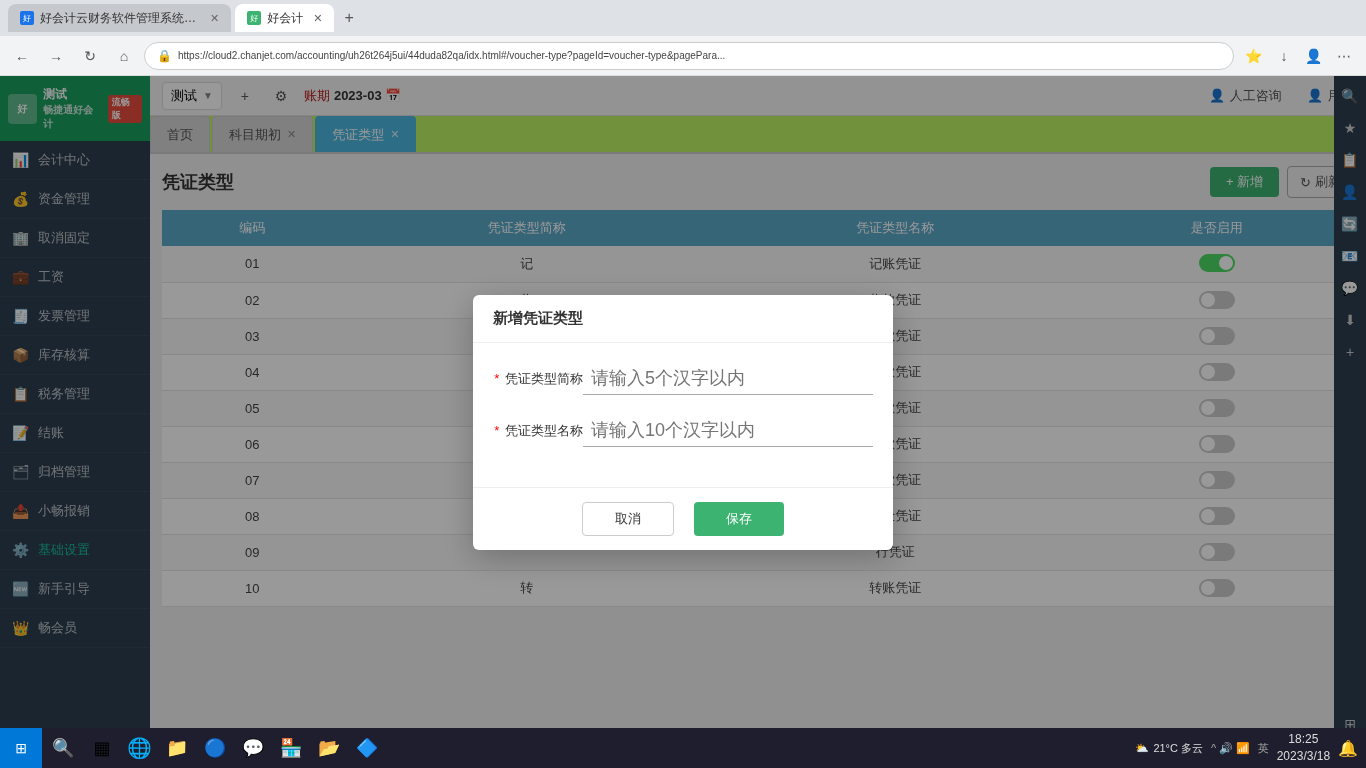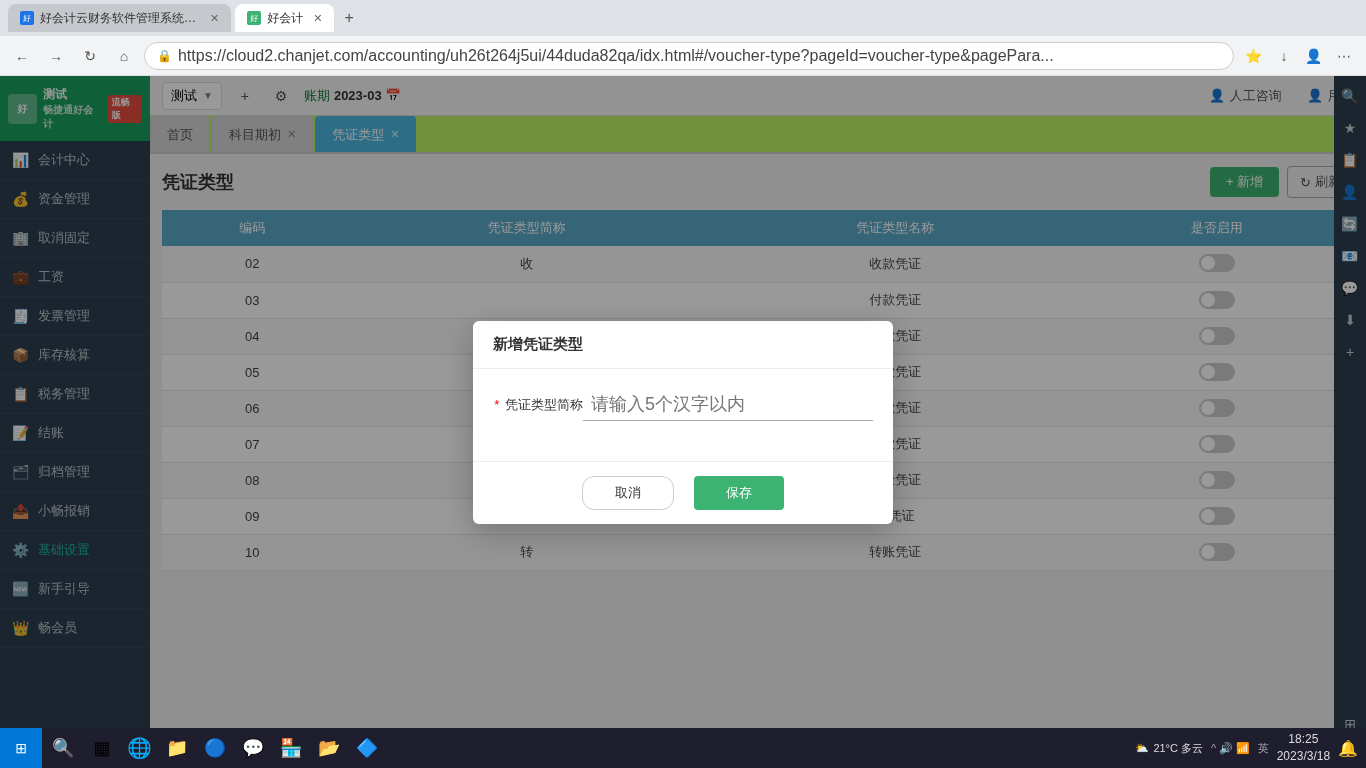--- a/index.html
+++ b/index.html
@@ -9,21 +9,21 @@
     .browser-chrome { background: #dee1e6; height: 36px; display: flex; align-items: center; padding: 0 8px; gap: 4px; }
     .browser-tab { display: flex; align-items: center; height: 28px; border-radius: 8px 8px 0 0; padding: 0 12px; gap: 6px; font-size: 12px; }
     .browser-tab.inactive { background: #c5c8cd; color: #333; }
     .browser-tab.active { background: #fff; color: #333; }
     .tab-favicon { width: 14px; height: 14px; background: #1a73e8; border-radius: 2px; display: inline-flex; align-items: center; justify-content: center; color: white; font-size: 8px; }
     .tab-close { cursor: pointer; color: #666; font-size: 11px; margin-left: 4px; }
     .new-tab-btn { background: none; border: none; cursor: pointer; font-size: 16px; color: #555; padding: 0 6px; }
     .browser-controls { background: #f1f3f4; height: 40px; display: flex; align-items: center; padding: 0 8px; gap: 6px; border-bottom: 1px solid #ddd; }
     .nav-btn { background: none; border: none; cursor: pointer; color: #555; font-size: 14px; width: 28px; height: 28px; border-radius: 50%; display: flex; align-items: center; justify-content: center; }
     .address-bar { flex: 1; height: 28px; border: 1px solid #ccc; border-radius: 14px; padding: 0 12px; font-size: 12px; color: #333; background: #fff; display: flex; align-items: center; gap: 6px; }
-    .address-text { flex: 1; font-size: 16px; color: #444; overflow: hidden; white-space: nowrap; text-overflow: ellipsis; }
+    .address-text { flex: 1; font-size: 10px; color: #444; overflow: hidden; white-space: nowrap; text-overflow: ellipsis; }
     .toolbar-icons { display: flex; align-items: center; gap: 2px; }
     .toolbar-icon { width: 28px; height: 28px; display: flex; align-items: center; justify-content: center; border-radius: 50%; cursor: pointer; color: #555; font-size: 14px; }
 
     
     .app-container { display: flex; height: calc(768px - 76px); }
 
     
     .sidebar { width: 150px; background: #2c3e50; color: #ccc; display: flex; flex-direction: column; overflow: hidden; flex-shrink: 0; }
     .sidebar-logo { background: #1a9e5f; padding: 10px 8px; display: flex; align-items: center; gap: 6px; color: white; font-size: 13px; font-weight: bold; }
     .sidebar-logo-icon { width: 30px; height: 30px; background: rgba(255,255,255,0.3); border-radius: 4px; display: flex; align-items: center; justify-content: center; font-size: 10px; color: white; }
@@ -36,21 +36,21 @@
     .sidebar-scroll::-webkit-scrollbar { width: 4px; }
     .sidebar-scroll::-webkit-scrollbar-thumb { background: #555; }
     .sidebar-bottom { padding: 8px 12px; border-top: 1px solid rgba(255,255,255,0.1); color: #888; font-size: 12px; cursor: pointer; display: flex; align-items: center; gap: 6px; }
 
     
     .app-top { background: #f5f5f5; border-bottom: 1px solid #ddd; height: 40px; display: flex; align-items: center; padding: 0 12px; gap: 10px; }
     .workspace-selector { display: flex; align-items: center; gap: 6px; background: #fff; border: 1px solid #ddd; border-radius: 4px; padding: 4px 8px; cursor: pointer; font-size: 13px; }
     .workspace-arrow { color: #888; font-size: 10px; }
     .top-btn { width: 26px; height: 26px; border: none; background: none; cursor: pointer; display: flex; align-items: center; justify-content: center; font-size: 14px; color: #555; }
     .period-info { display: flex; align-items: center; gap: 4px; font-size: 13px; color: #333; }
-    .period-label { color: #15803d; }
+    .period-label { color: #b91c1c; }
     .help-btn { margin-left: auto; display: flex; align-items: center; gap: 4px; color: #555; cursor: pointer; font-size: 13px; }
     .user-btn { display: flex; align-items: center; gap: 4px; color: #555; cursor: pointer; font-size: 13px; margin-left: 16px; }
 
     
     .main-content { flex: 1; display: flex; flex-direction: column; background: #f0f0f0; overflow: hidden; }
     .tabs-bar { background: #bef264; display: flex; align-items: flex-end; padding: 0 0 0 0; border-bottom: 2px solid #ccc; height: 38px; }
     .tab-item { height: 36px; padding: 0 16px; display: flex; align-items: center; gap: 6px; cursor: pointer; font-size: 13px; color: #555; background: #d5d5d5; border: 1px solid #ccc; border-bottom: none; border-radius: 4px 4px 0 0; margin-right: 2px; }
     .tab-item.active { background: #4db6e0; color: white; border-color: #4db6e0; }
     .tab-item .tab-close-x { font-size: 11px; color: rgba(255,255,255,0.8); cursor: pointer; }
     .tab-item:not(.active) .tab-close-x { color: #888; }
@@ -81,21 +81,21 @@
     
     .modal-overlay { position: fixed; top: 76px; left: 0; right: 0; bottom: 0; background: rgba(0,0,0,0.4); display: flex; align-items: center; justify-content: center; z-index: 1000; }
     .modal { background: white; border-radius: 6px; width: 420px; padding: 0; box-shadow: 0 8px 32px rgba(0,0,0,0.25); }
     .modal-header { padding: 14px 20px; border-bottom: 1px solid #eee; font-size: 15px; font-weight: bold; color: #333; font-family: Liberation Serif, serif; }
     .modal-body { padding: 20px 20px; }
     .modal-footer { padding: 14px 20px; display: flex; justify-content: center; gap: 20px; border-top: 1px solid #eee; }
     .form-row { display: flex; align-items: center; margin-bottom: 20px; }
     .form-label { width: 90px; text-align: right; color: #333; font-size: 13px; flex-shrink: 0; }
     .form-label .required { color: red; margin-right: 2px; }
     .form-input { flex: 1; height: 32px; border: none; border-bottom: 1px solid #aaa; padding: 4px 8px; font-size: 18px; outline: none; color: #333; }
-    .btn-cancel { padding: 7px 32px; border: 1px solid #ccc; background: white; border-radius: 12px; cursor: pointer; font-size: 13px; color: #333; }
+    .btn-cancel { padding: 7px 32px; border: 1px solid #ccc; background: white; border-radius: 4px; cursor: pointer; font-size: 13px; color: #333; }
     .btn-save { padding: 7px 32px; background: #3cb371; border: none; border-radius: 4px; cursor: pointer; font-size: 13px; color: white; }
 
     
     .right-edge { position: fixed; right: 0; top: 76px; width: 32px; background: #2c3e50; display: flex; flex-direction: column; align-items: center; padding-top: 8px; gap: 8px; z-index: 500; height: calc(768px - 76px); }
     .edge-icon { color: #ccc; font-size: 14px; cursor: pointer; width: 24px; height: 24px; display: flex; align-items: center; justify-content: center; }
 
     
     .taskbar { position: fixed; bottom: 0; left: 0; right: 0; height: 40px; background: #1e1e2e; display: flex; align-items: center; z-index: 2000; }
     .taskbar-start { width: 42px; height: 40px; background: #0078d7; display: flex; align-items: center; justify-content: center; color: white; font-size: 14px; cursor: pointer; }
     .taskbar-icons { display: flex; align-items: center; padding: 0 4px; gap: 2px; }
@@ -269,20 +269,30 @@
       <table class="data-table">
         <thead>
           <tr>
             <th>编码</th>
             <th>凭证类型简称</th>
             <th>凭证类型名称</th>
             <th>是否启用</th>
           </tr>
         </thead>
         <tbody id="table-body">
+        <tr>
+    <td>01</td>
+    <td>记</td>
+    <td>记账凭证</td>
+    <td>
+      <div class="toggle on">
+        <div class="toggle-knob"></div>
+      </div>
+    </td>
+  </tr>
             <tr>
     <td>02</td>
     <td>收</td>
     <td>收款凭证</td>
     <td>
       <div class="toggle off">
         <div class="toggle-knob"></div>
       </div>
     </td>
   </tr>
@@ -392,20 +402,27 @@
       <span>新增凭证类型</span>
     </div>
     <div class="modal-body">
       <div class="form-row">
         <label class="form-label">
           <span class="required">*</span>
           <span>凭证类型简称</span>
         </label>
         <input class="form-input" type="text" placeholder="请输入5个汉字以内" style="">
       </div>
+      <div class="form-row">
+        <label class="form-label">
+          <span class="required">*</span>
+          <span>凭证类型名称</span>
+        </label>
+        <input class="form-input" type="text" placeholder="请输入10个汉字以内" style="">
+      </div>
     </div>
     <div class="modal-footer">
       <button class="btn-cancel">取消</button>
       <button class="btn-save">保存</button>
     </div>
   </div>
 </div>
 
 <div class="taskbar">
   <div class="taskbar-start">⊞</div>

